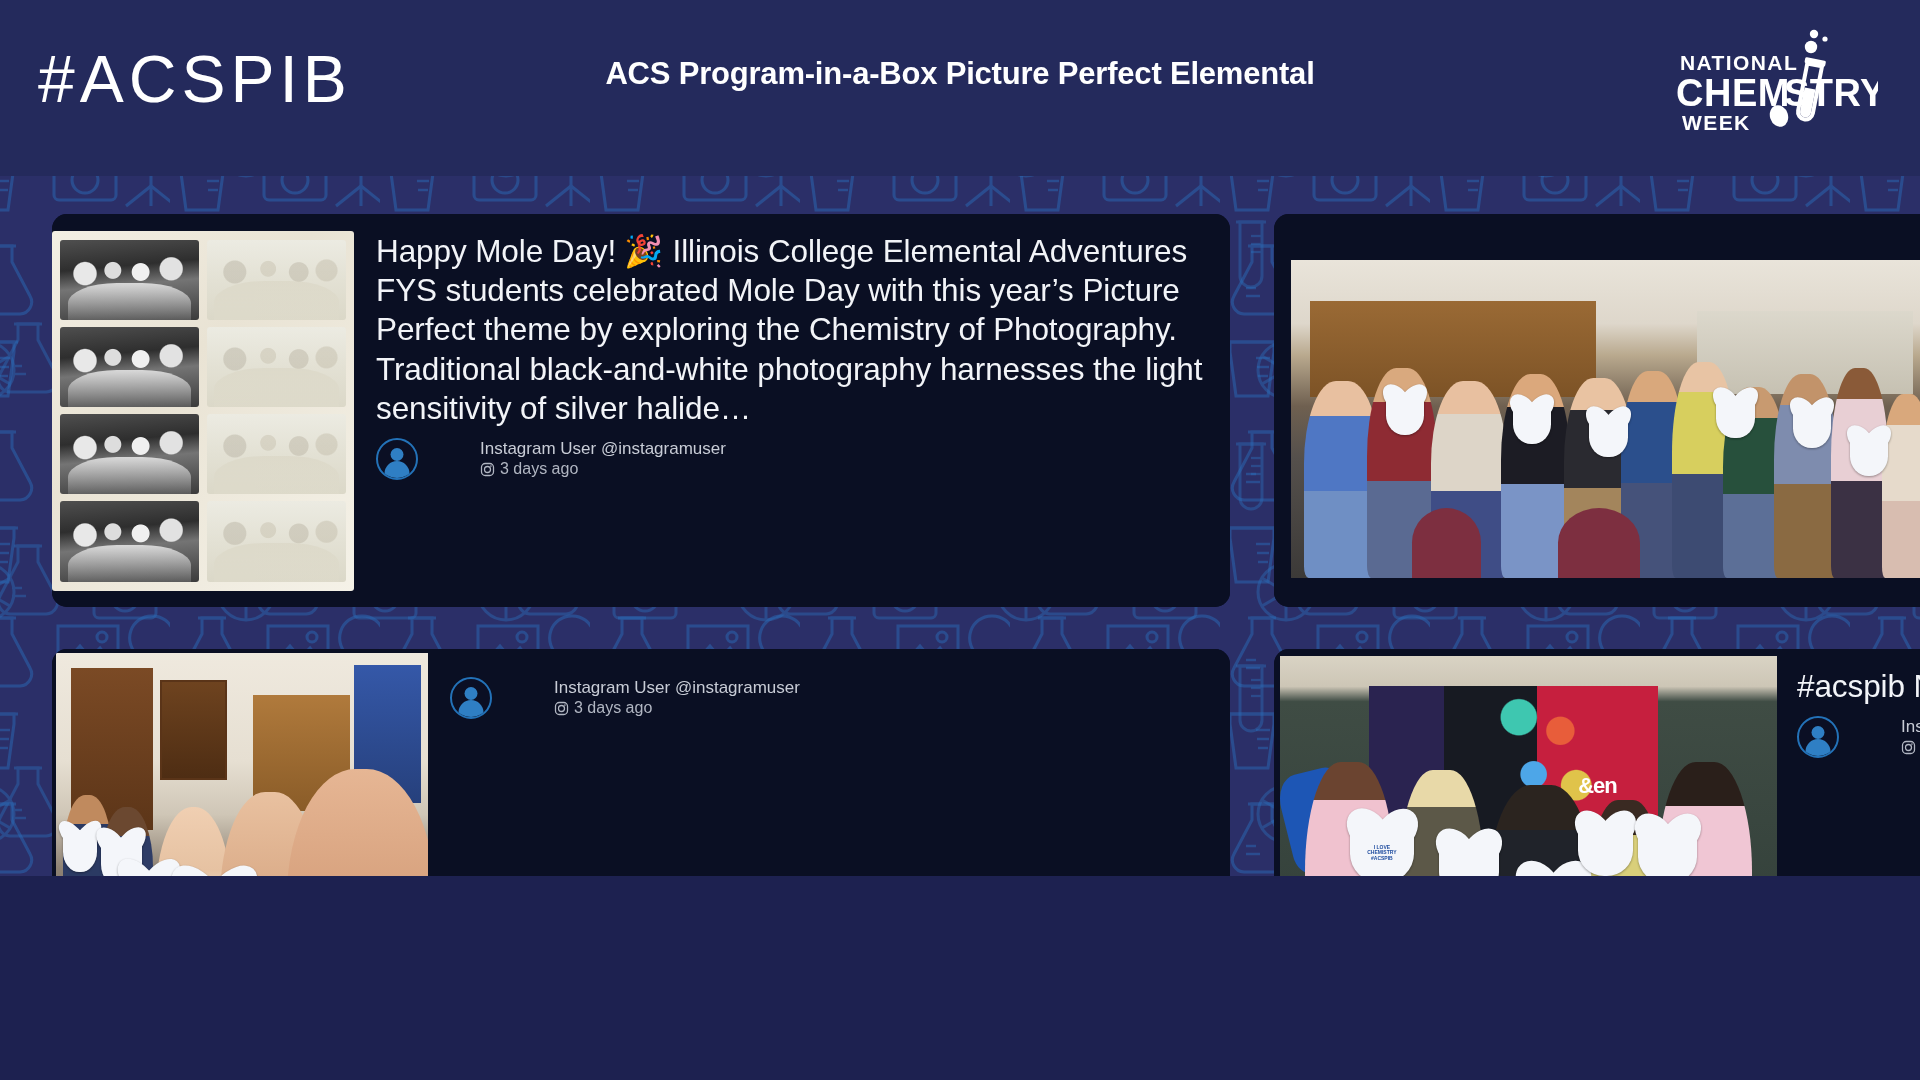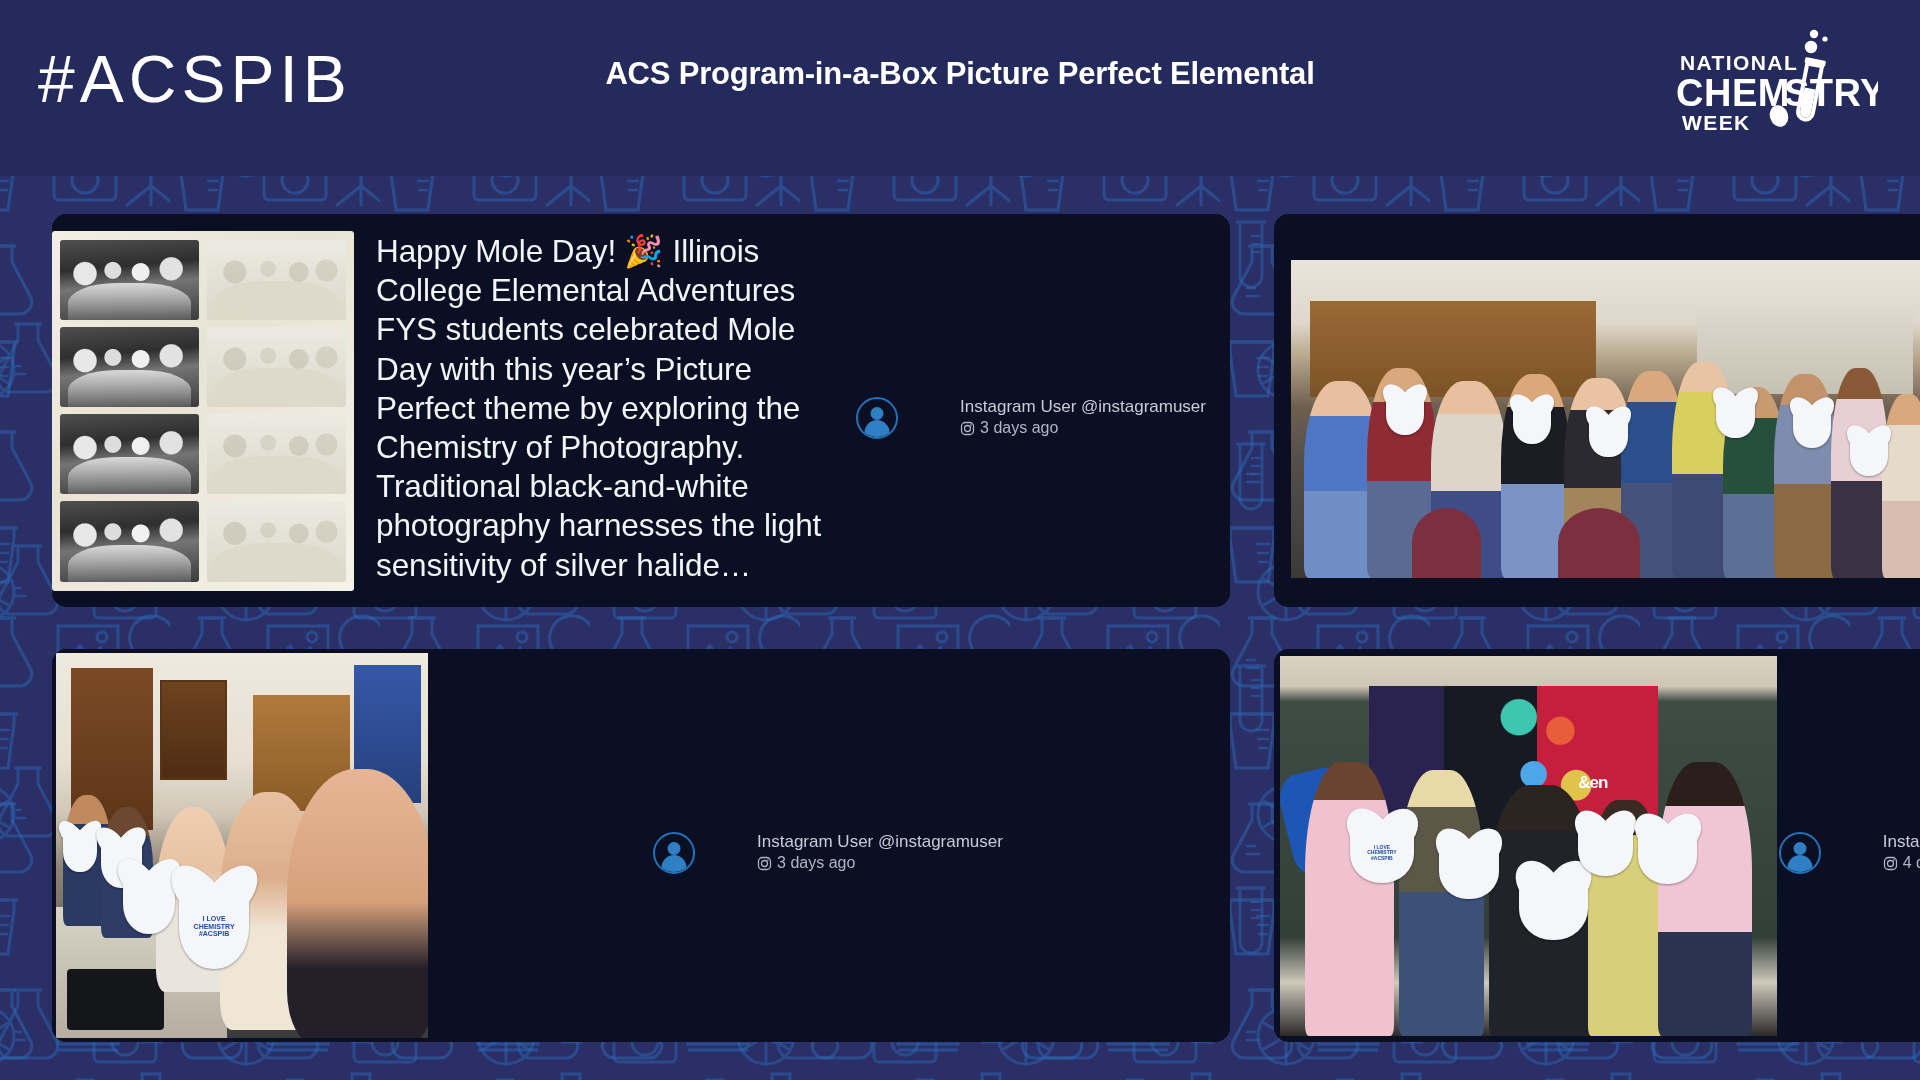--- a/index.html
+++ b/index.html
@@ -3,21 +3,21 @@
 <meta charset="utf-8">
 <style>
   * { box-sizing: border-box; margin: 0; padding: 0; }
   html, body {
     width: 1920px; height: 1080px;
     overflow: hidden;
     background: #1d2150;
     font-family: "Liberation Sans", sans-serif;
   }
 
-  #stage { position: relative; width: 1920px; height: 1080px; overflow: hidden; text-decoration: underline; }
+  #stage { position: relative; width: 1920px; height: 876px; overflow: hidden; text-decoration: underline; }
 
   
   #header {
     position: absolute; top: 0; left: 0;
     width: 1920px; height: 176px;
     background: #242a5c;
     z-index: 40;
   }
   #hashtag-logo {
     position: absolute; left: 38px; top: 46px;
@@ -90,22 +90,22 @@
     display: flex;
     align-items: center;
     justify-content: center;
     overflow: hidden;
   }
   .card-body {
     flex: 1 1 auto;
     position: relative;
     z-index: 2;
     padding: 18px 24px 14px 22px;
-    display: flex; flex-direction: row;
-    justify-content: center;
+    display: flex; flex-direction: column;
+    justify-content: flex-start;
     min-width: 0;
     overflow: hidden;
   }
   .post-text {
     color: #f2f4f8;
     font-size: 31.5px;
     line-height: 1.245;
     font-weight: 400;
     letter-spacing: -0.1px;
     word-wrap: break-word;
@@ -289,21 +289,21 @@
   .p-girls .banner-conf{
     position:absolute; left:44%; top:9%; width:20%; height:36%;
     background:
       radial-gradient(circle at 20% 20%, #3ec7b0 0 13%, transparent 14%),
       radial-gradient(circle at 62% 30%, #e85d3a 0 12%, transparent 13%),
       radial-gradient(circle at 35% 62%, #4da6e8 0 12%, transparent 13%),
       radial-gradient(circle at 78% 70%, #e0c34a 0 12%, transparent 13%),
       transparent;
   }
   .p-girls .cen {
-    position:absolute; left:60%; top:31%; color:#fff; font-size:17px; font-weight:bold;
+    position:absolute; left:60%; top:31%; color:#fff; font-size:22px; font-weight:bold;
     letter-spacing:-1px;
   }
   .p-girls .person { position:absolute; bottom:0; border-radius:40% 40% 4% 4%; }
   .p-girls .foam {
     position:absolute; left:1%; top:30%; width:14%; height:26%;
     background:#1d56b5; border-radius:30% 30% 20% 20%;
     transform:rotate(-14deg);
   }
 
   

